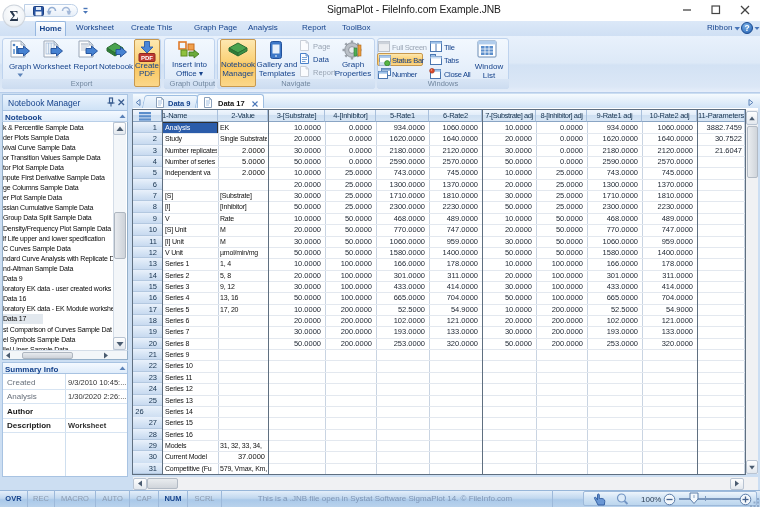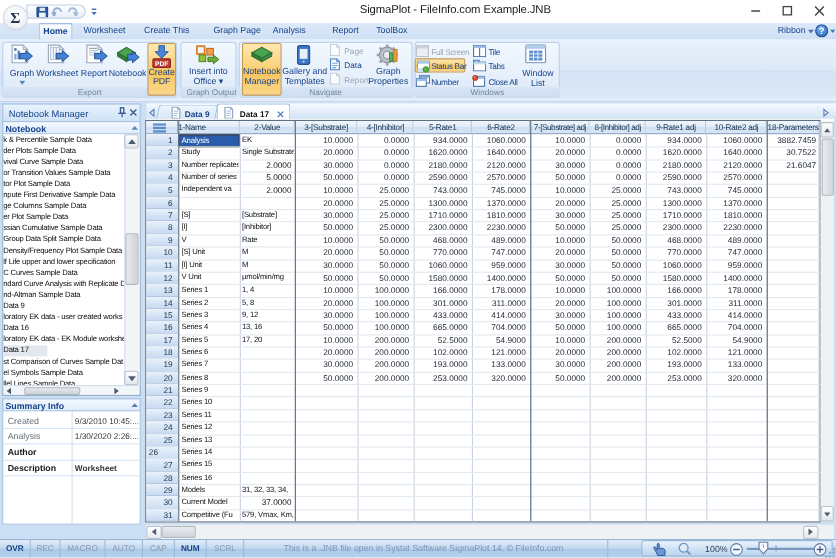--- a/index.html
+++ b/index.html
@@ -354,21 +354,21 @@
 <div class="abs" style="left:429px;top:110px;width:53px;height:12px;font-size:7.5px;color:#16324e;text-align:center;line-height:12.5px;letter-spacing:-0.25px;">6-Rate2</div>
 <div class="abs" style="left:482px;top:110px;width:54px;height:12px;background:linear-gradient(#f0f6fd,#e2edf9 45%,#cfe0f2 50%,#d8e6f5);border-right:1px solid #a9c0dc;border-bottom:1px solid #8aa5c4;"></div>
 <div class="abs" style="left:482px;top:110px;width:54px;height:12px;font-size:7.5px;color:#16324e;text-align:center;line-height:12.5px;letter-spacing:-0.45px;">7-[Substrate] adj</div>
 <div class="abs" style="left:536px;top:110px;width:51px;height:12px;background:linear-gradient(#f0f6fd,#e2edf9 45%,#cfe0f2 50%,#d8e6f5);border-right:1px solid #a9c0dc;border-bottom:1px solid #8aa5c4;"></div>
 <div class="abs" style="left:536px;top:110px;width:51px;height:12px;font-size:7.5px;color:#16324e;text-align:center;line-height:12.5px;letter-spacing:-0.45px;">8-[Inhibitor] adj</div>
 <div class="abs" style="left:587px;top:110px;width:55px;height:12px;background:linear-gradient(#f0f6fd,#e2edf9 45%,#cfe0f2 50%,#d8e6f5);border-right:1px solid #a9c0dc;border-bottom:1px solid #8aa5c4;"></div>
 <div class="abs" style="left:587px;top:110px;width:55px;height:12px;font-size:7.5px;color:#16324e;text-align:center;line-height:12.5px;letter-spacing:-0.25px;">9-Rate1 adj</div>
 <div class="abs" style="left:642px;top:110px;width:55px;height:12px;background:linear-gradient(#f0f6fd,#e2edf9 45%,#cfe0f2 50%,#d8e6f5);border-right:1px solid #a9c0dc;border-bottom:1px solid #8aa5c4;"></div>
 <div class="abs" style="left:642px;top:110px;width:55px;height:12px;font-size:7.5px;color:#16324e;text-align:center;line-height:12.5px;letter-spacing:-0.25px;">10-Rate2 adj</div>
 <div class="abs" style="left:697px;top:110px;width:48px;height:12px;background:linear-gradient(#f0f6fd,#e2edf9 45%,#cfe0f2 50%,#d8e6f5);border-right:1px solid #a9c0dc;border-bottom:1px solid #8aa5c4;"></div>
-<div class="abs" style="left:697px;top:110px;width:48px;height:12px;font-size:7.5px;color:#16324e;text-align:center;line-height:12.5px;letter-spacing:-0.25px;">18-Parameters</div>
+<div class="abs" style="left:697px;top:110px;width:48px;height:12px;font-size:7.5px;color:#16324e;text-align:center;line-height:12.5px;letter-spacing:-0.25px;">11-Parameters</div>
 <div class="abs" style="left:133px;top:122.00px;width:29px;height:11.35px;background:linear-gradient(#e9f1fb,#d4e3f4 60%,#c8daf0);border-bottom:1px solid #b3c8e0;font-size:7.5px;color:#16324e;text-align:right;line-height:11.35px;padding-right:5px;">1</div>
 <div class="abs" style="left:163px;top:122.50px;width:54px;height:10.35px;background:#2b5caa;box-shadow:0 0 0 1px #2e2e2e;font-size:7.2px;letter-spacing:-0.2px;color:#fff;line-height:10.35px;padding-left:2px;">Analysis</div>
 <div class="abs" style="left:220px;top:122.00px;width:47px;height:11.35px;font-size:7px;letter-spacing:-0.2px;color:#111;line-height:11.35px;overflow:hidden;">EK</div>
 <div class="abs" style="left:268px;top:122.00px;width:53px;height:11.35px;font-size:7.5px;color:#1c2430;text-align:right;line-height:11.35px;">10.0000</div>
 <div class="abs" style="left:325px;top:122.00px;width:47px;height:11.35px;font-size:7.5px;color:#1c2430;text-align:right;line-height:11.35px;">0.0000</div>
 <div class="abs" style="left:376px;top:122.00px;width:49px;height:11.35px;font-size:7.5px;color:#1c2430;text-align:right;line-height:11.35px;">934.0000</div>
 <div class="abs" style="left:429px;top:122.00px;width:49px;height:11.35px;font-size:7.5px;color:#1c2430;text-align:right;line-height:11.35px;">1060.0000</div>
 <div class="abs" style="left:482px;top:122.00px;width:50px;height:11.35px;font-size:7.5px;color:#1c2430;text-align:right;line-height:11.35px;">10.0000</div>
 <div class="abs" style="left:536px;top:122.00px;width:47px;height:11.35px;font-size:7.5px;color:#1c2430;text-align:right;line-height:11.35px;">0.0000</div>
 <div class="abs" style="left:587px;top:122.00px;width:51px;height:11.35px;font-size:7.5px;color:#1c2430;text-align:right;line-height:11.35px;">934.0000</div>

